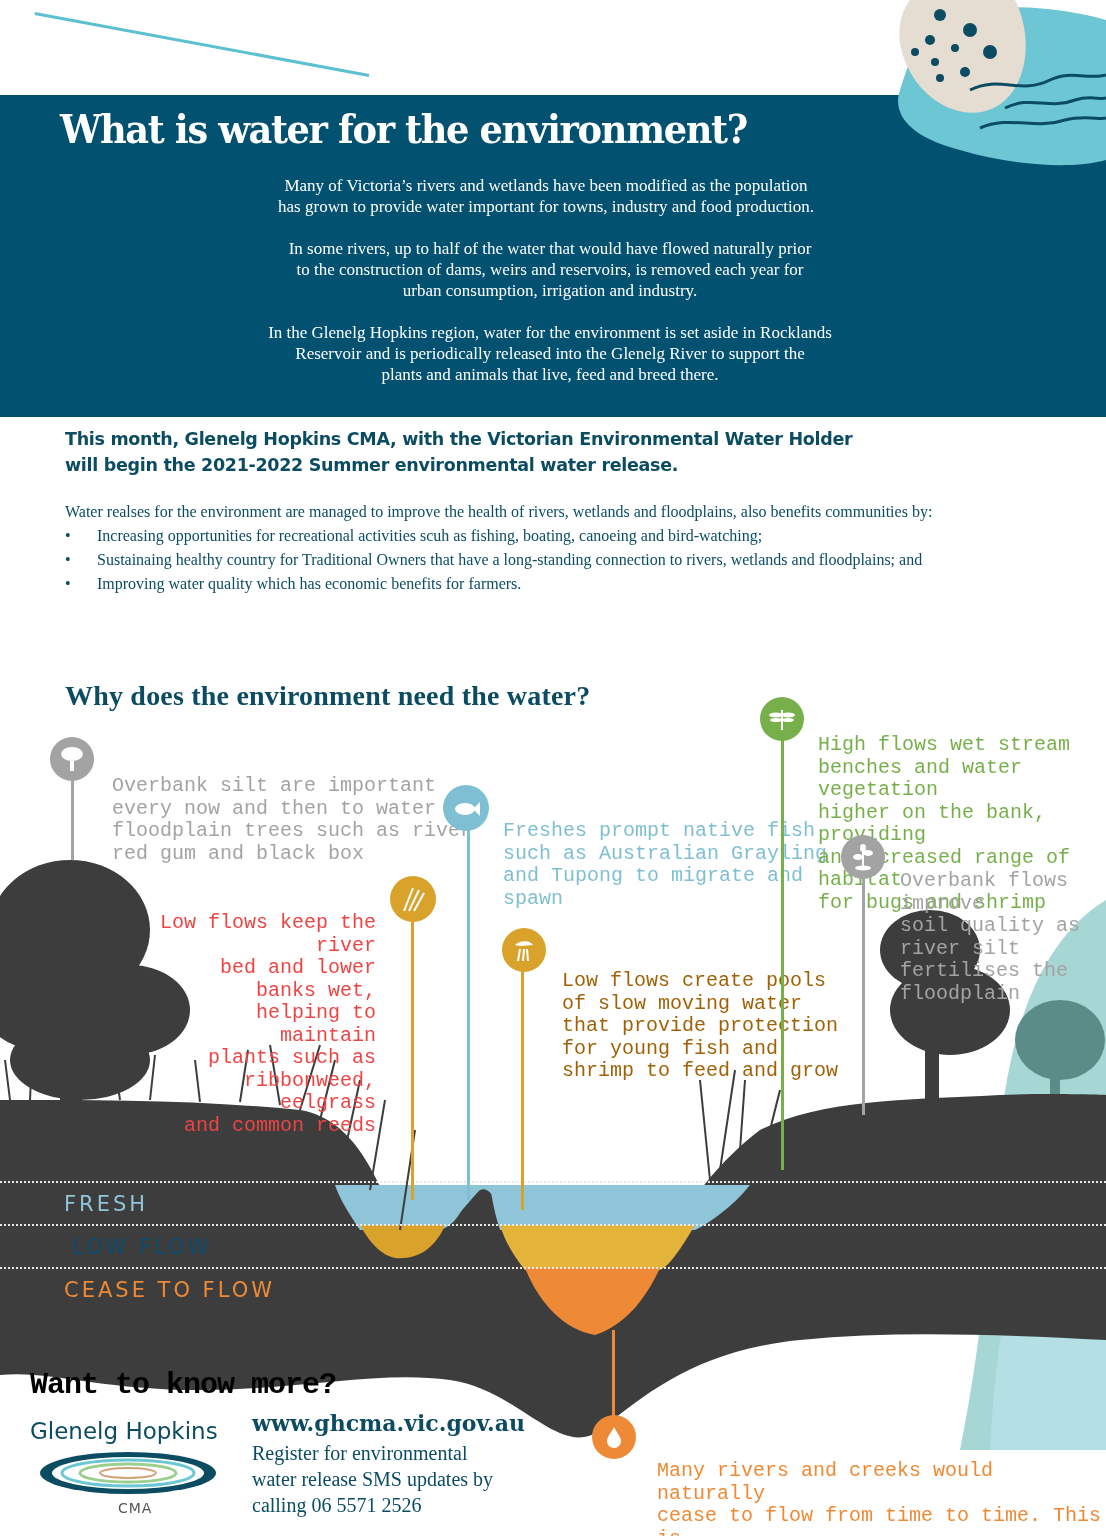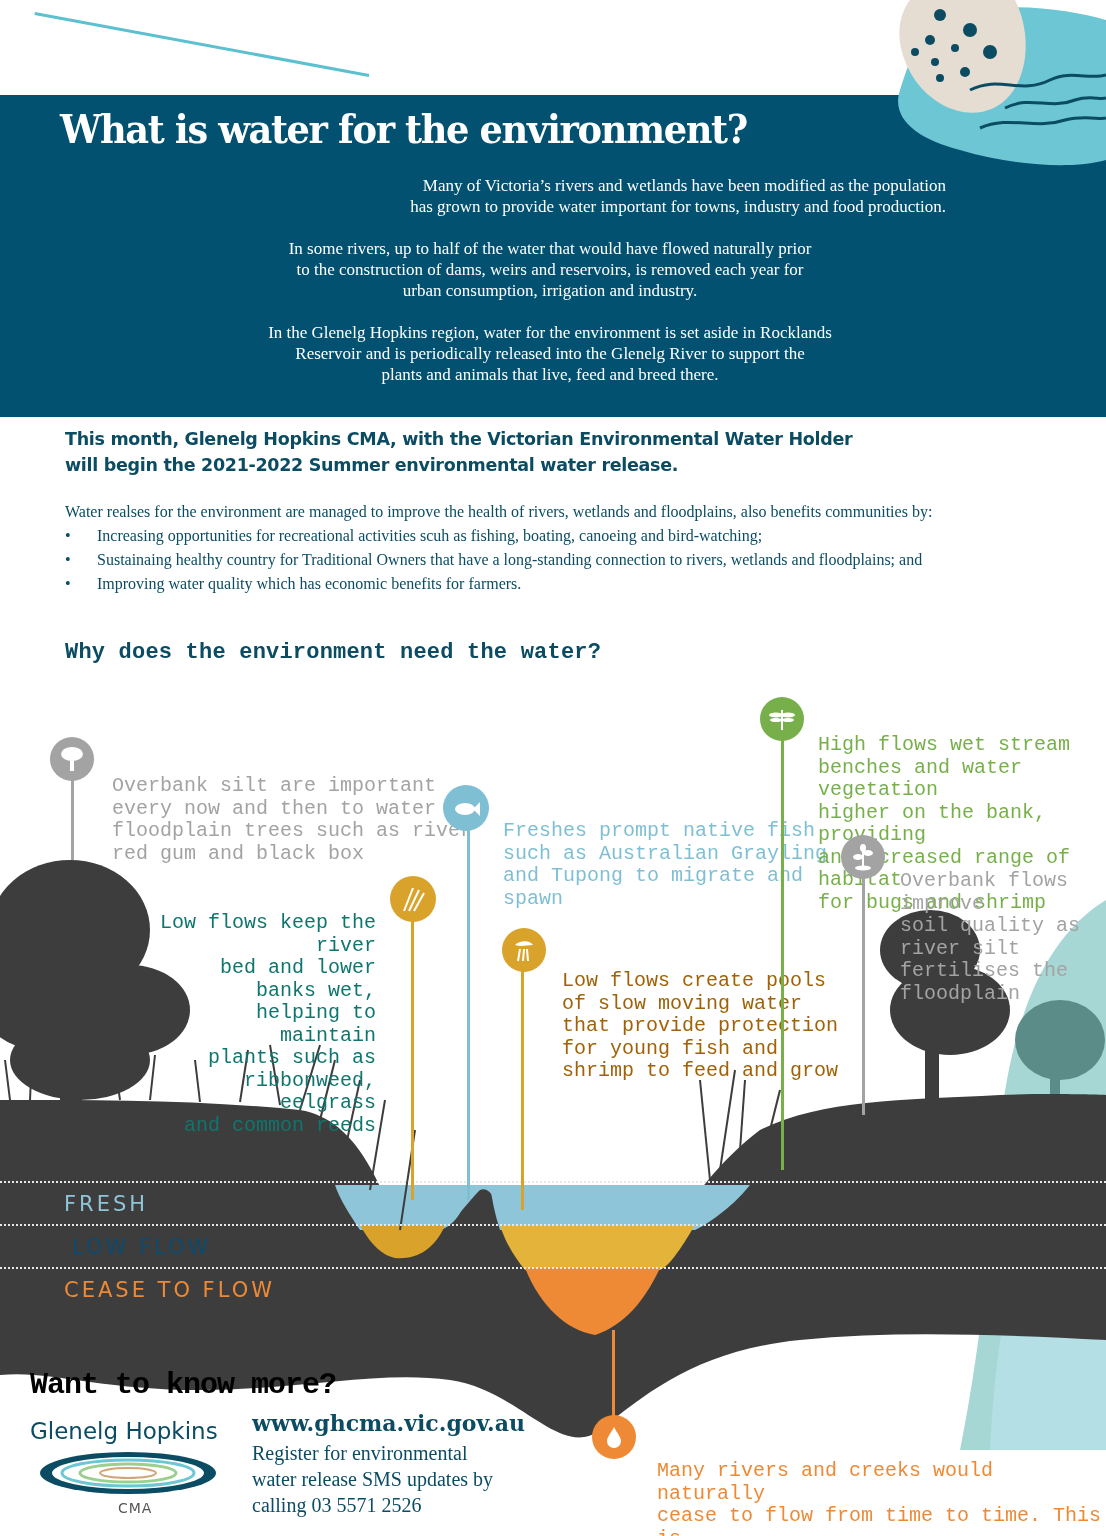--- a/index.html
+++ b/index.html
@@ -3,29 +3,29 @@
 <meta charset="utf-8">
 <style>
   html,body{margin:0;padding:0;}
   body{width:1106px;height:1536px;position:relative;overflow:hidden;background:#ffffff;font-family:"DejaVu Serif",serif;}
   .abs{position:absolute;}
   .deco-line{left:35px;top:12px;width:340px;height:3px;background:#5bc0cf;transform-origin:0 0;transform:rotate(10.5deg);}
   .header-band{left:0;top:95px;width:1106px;height:322px;background:#035170;}
   .main-title{left:60px;top:105px;font-family:"DejaVu Serif",serif;font-weight:bold;font-size:40px;color:#ffffff;letter-spacing:-1.5px;transform:scaleX(0.92);transform-origin:0 0;white-space:nowrap;}
   .intro{color:#ffffff;font-size:17px;line-height:21px;text-align:center;font-family:"Liberation Serif",serif;}
   .intro p{margin:0;white-space:pre-line;}
-  .p1{left:126px;top:175px;width:820px;text-align:right;}
+  .p1{left:136px;top:175px;width:820px;}
   .p2{left:140px;top:238px;width:820px;}
   .p3{left:110px;top:322px;width:880px;}
   .lead{left:65px;top:426px;width:1000px;color:#0b4c63;font-family:"DejaVu Sans",sans-serif;font-weight:bold;font-size:17.5px;line-height:26px;white-space:pre-line;letter-spacing:-0.3px;}
   .body-text{left:65px;top:500px;width:1000px;color:#0b4c63;font-family:"Liberation Serif",serif;font-size:16px;line-height:24px;}
   .body-text ul{margin:0;padding:0 0 0 32px;list-style:none;}
   .body-text li{position:relative;}
   .body-text li::before{content:"•";position:absolute;left:-32px;}
-  .why{left:65px;top:640px;color:#0b4c63;font-family:Liberation Mono, monospace;font-weight:bold;font-size:22px;letter-spacing:0.2px;}
+  .why{left:65px;top:680px;color:#0b4c63;font-family:Liberation Serif, serif;font-weight:bold;font-size:28px;letter-spacing:0.2px;}
   .callout{font-family:Liberation Mono, monospace;font-size:20px;line-height:22.5px;white-space:pre-line;margin-top:40px;}
   .pin{position:absolute;border-radius:50%;display:flex;align-items:center;justify-content:center;}
   .stem{position:absolute;width:3px;}
   .band-label{font-family:"DejaVu Sans",sans-serif;font-size:21px;letter-spacing:3px;margin-left:44px;}
   .contact-title{left:30px;top:1368px;font-family:Liberation Mono, monospace;font-weight:bold;font-size:30px;color:#000000;letter-spacing:-1px;}
   .logo-name{left:30px;top:1418px;font-family:"DejaVu Sans",sans-serif;font-size:23px;color:#0b4c63;}
   .logo-cma{left:118px;top:1500px;font-family:"DejaVu Sans",sans-serif;font-size:14px;color:#555;letter-spacing:1px;}
   .url{left:252px;top:1410px;font-family:"DejaVu Serif",serif;font-weight:bold;font-size:22px;color:#0b4c63;}
   .sms{left:252px;top:1440px;font-family:"Liberation Serif",serif;font-size:20px;line-height:26px;color:#0b4c63;white-space:pre-line;}
 </style>
@@ -166,21 +166,21 @@
 <div class="stem" style="left:411px;top:900px;height:300px;background:#d9a22a;"></div>
 <div class="pin" style="left:390px;top:876px;width:46px;height:46px;background:#d9a22a;">
   <svg width="28" height="28" viewBox="0 0 28 28">
       <g stroke="#fff" stroke-width="2">
         <line x1="5" y1="26" x2="14" y2="3"></line>
         <line x1="10" y1="26" x2="20" y2="5"></line>
         <line x1="15" y1="26" x2="25" y2="8"></line>
       </g>
     </svg>
 </div>
-<div class="abs callout" style="left:150px;top:872px;width:226px;text-align:right;color:#0f766e;">Low flows keep the river
+<div class="abs callout" style="left:150px;top:872px;width:226px;text-align:right;color:#ef4444;">Low flows keep the river
 bed and lower banks wet,
 helping to maintain
 plants such as
 ribbonweed, eelgrass
 and common reeds</div>
 
 <div class="stem" style="left:467px;top:830px;height:370px;background:#7fbfd3;"></div>
 <div class="pin" style="left:443px;top:785px;width:46px;height:46px;background:#7fbfd3;">
   <svg width="30" height="22" viewBox="0 0 30 22">
       <ellipse cx="14" cy="12" rx="10" ry="6" fill="#fff"></ellipse>
@@ -255,13 +255,13 @@
   <ellipse cx="90" cy="23" rx="88" ry="21" fill="#0b4c63"></ellipse>
   <ellipse cx="90" cy="23" rx="76" ry="16" fill="#ffffff"></ellipse>
   <ellipse cx="90" cy="23" rx="66" ry="13" fill="none" stroke="#6cc6d4" stroke-width="3"></ellipse>
   <ellipse cx="90" cy="23" rx="48" ry="9" fill="none" stroke="#9ccf8e" stroke-width="3"></ellipse>
   <ellipse cx="90" cy="23" rx="28" ry="5" fill="none" stroke="#d1a37a" stroke-width="2"></ellipse>
 </svg>
 <div class="abs logo-cma">CMA</div>
 <a class="abs url">www.ghcma.vic.gov.au</a>
 <div class="abs sms">Register for environmental
 water release SMS updates by
-calling 03 5571 2526</div>
+calling 06 5571 2526</div>
 
 </body></html>

